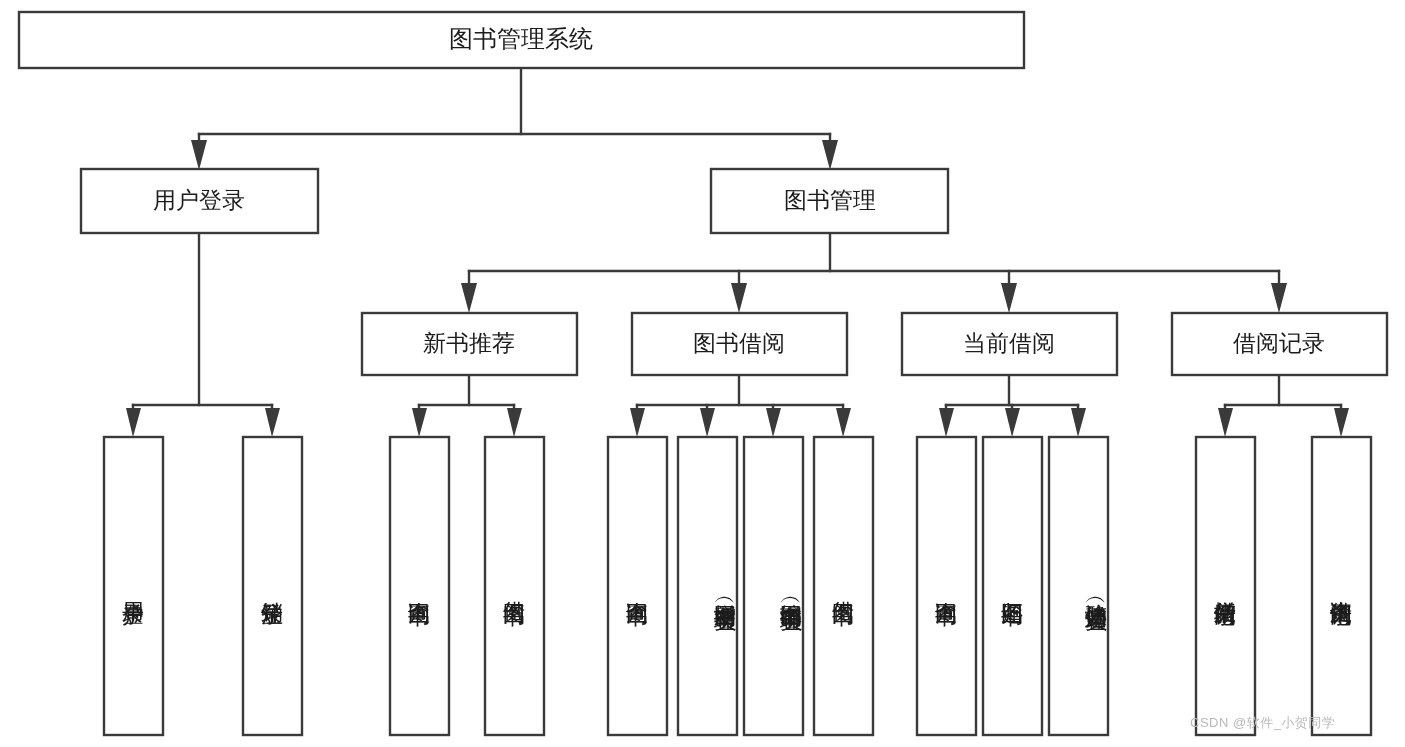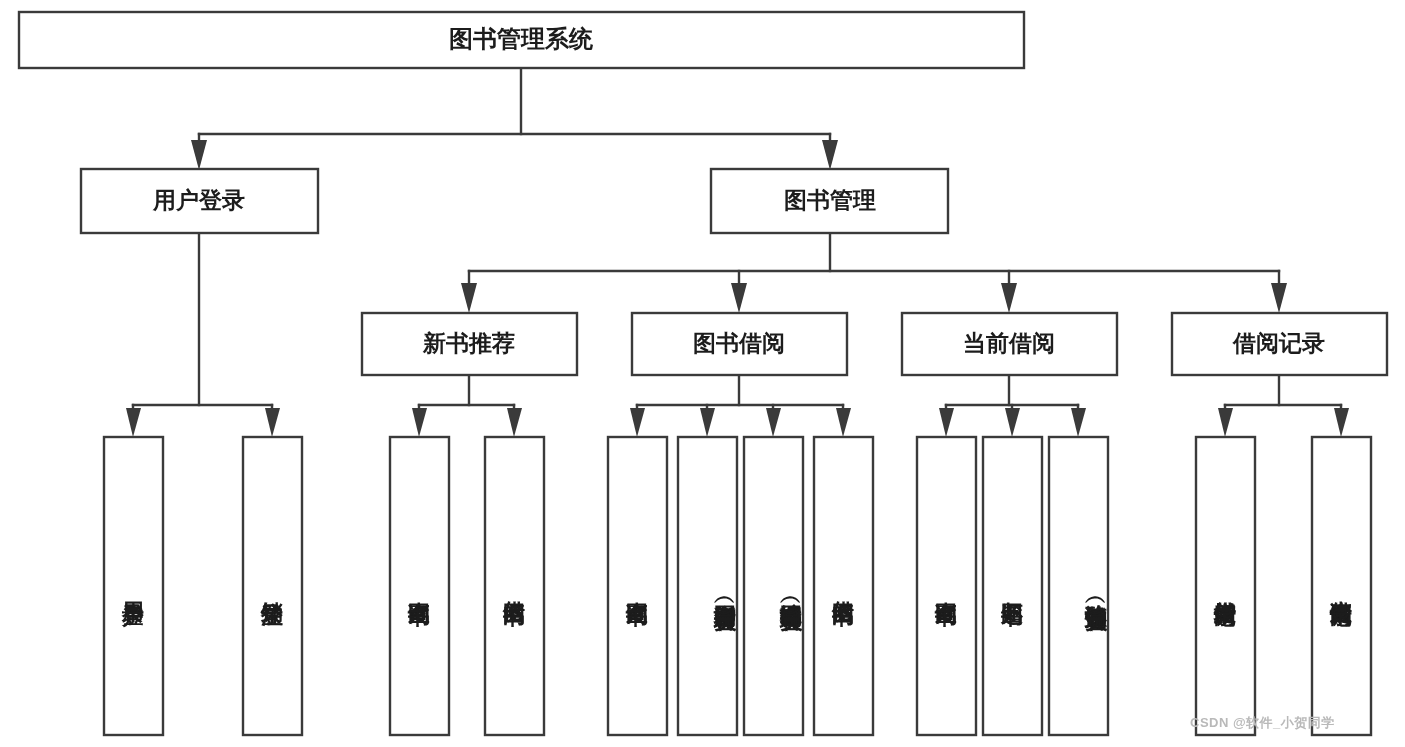--- a/index.html
+++ b/index.html
@@ -11,21 +11,20 @@
     width: 1405px;
     height: 747px;
     font-family: "Liberation Sans", "DejaVu Sans", sans-serif;
     overflow: hidden;
     position: relative;
   }
   #diagram-root {
     position: relative;
     width: 1264px;
     height: 747px;
-    font-weight: bold;
   }
   svg.diagram-canvas {
     position: absolute;
     top: 0;
     left: 0;
     width: 1405px;
     height: 747px;
   }
   .node-rect {
     fill: #ffffff;

